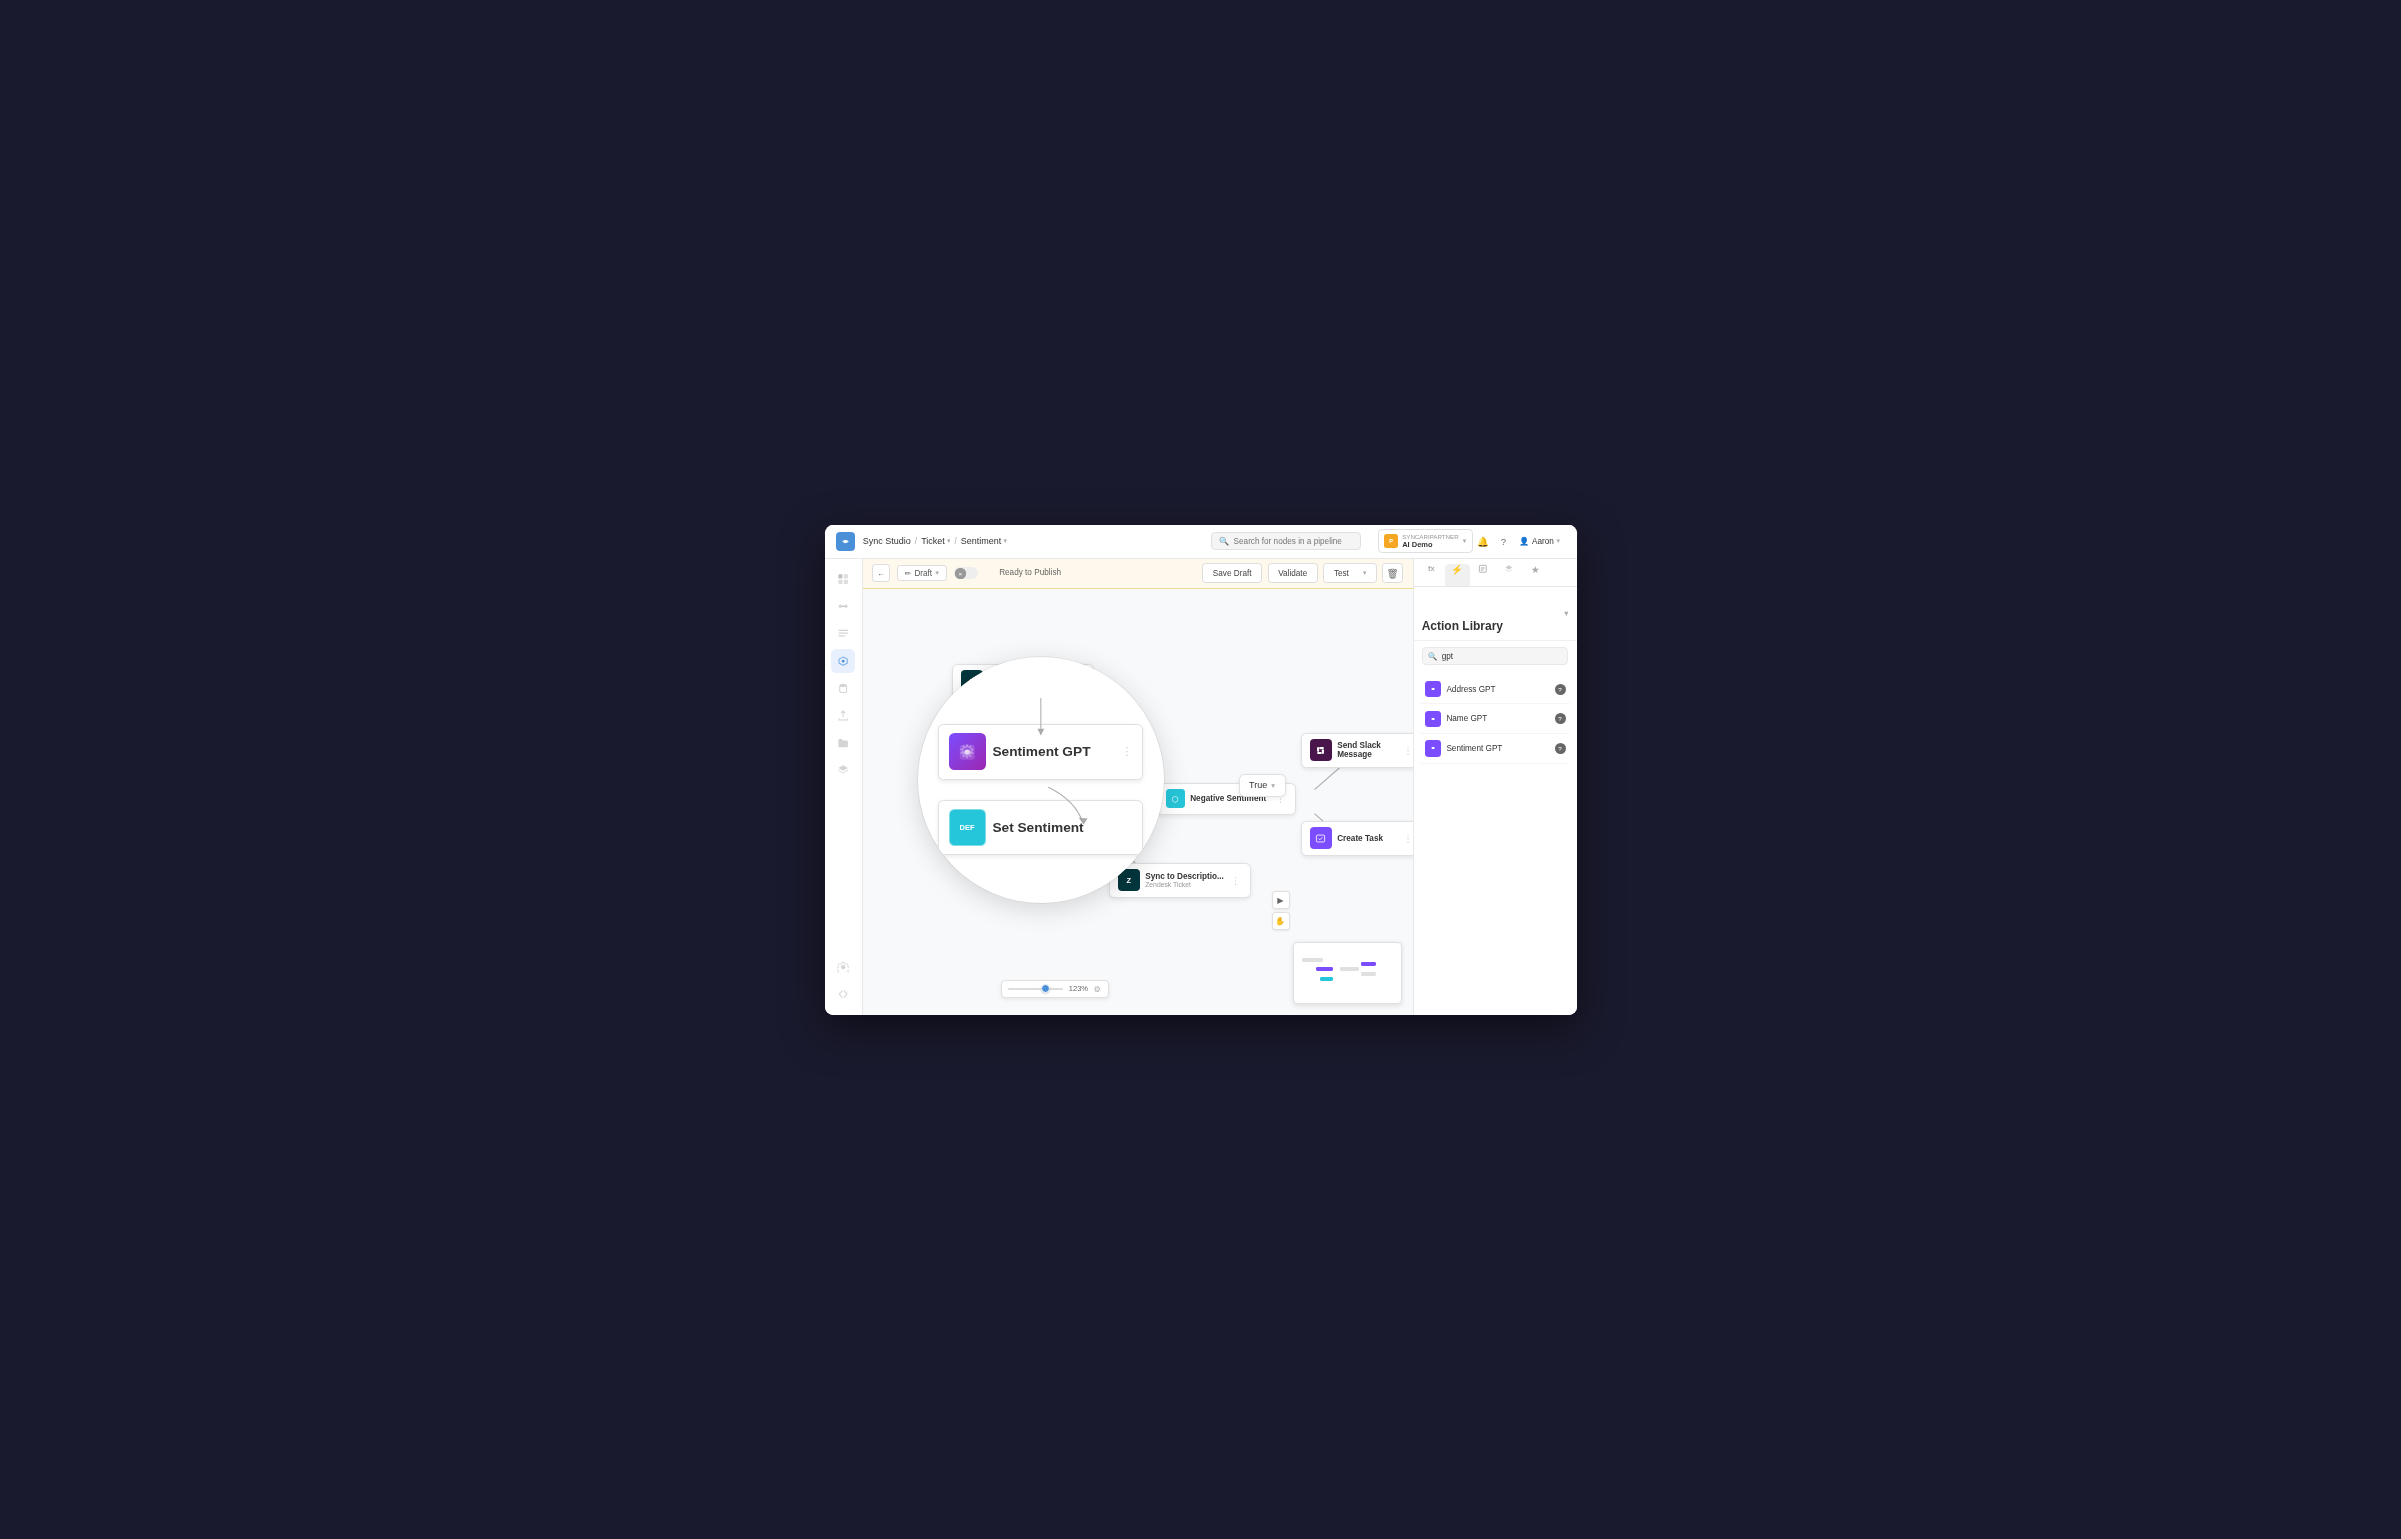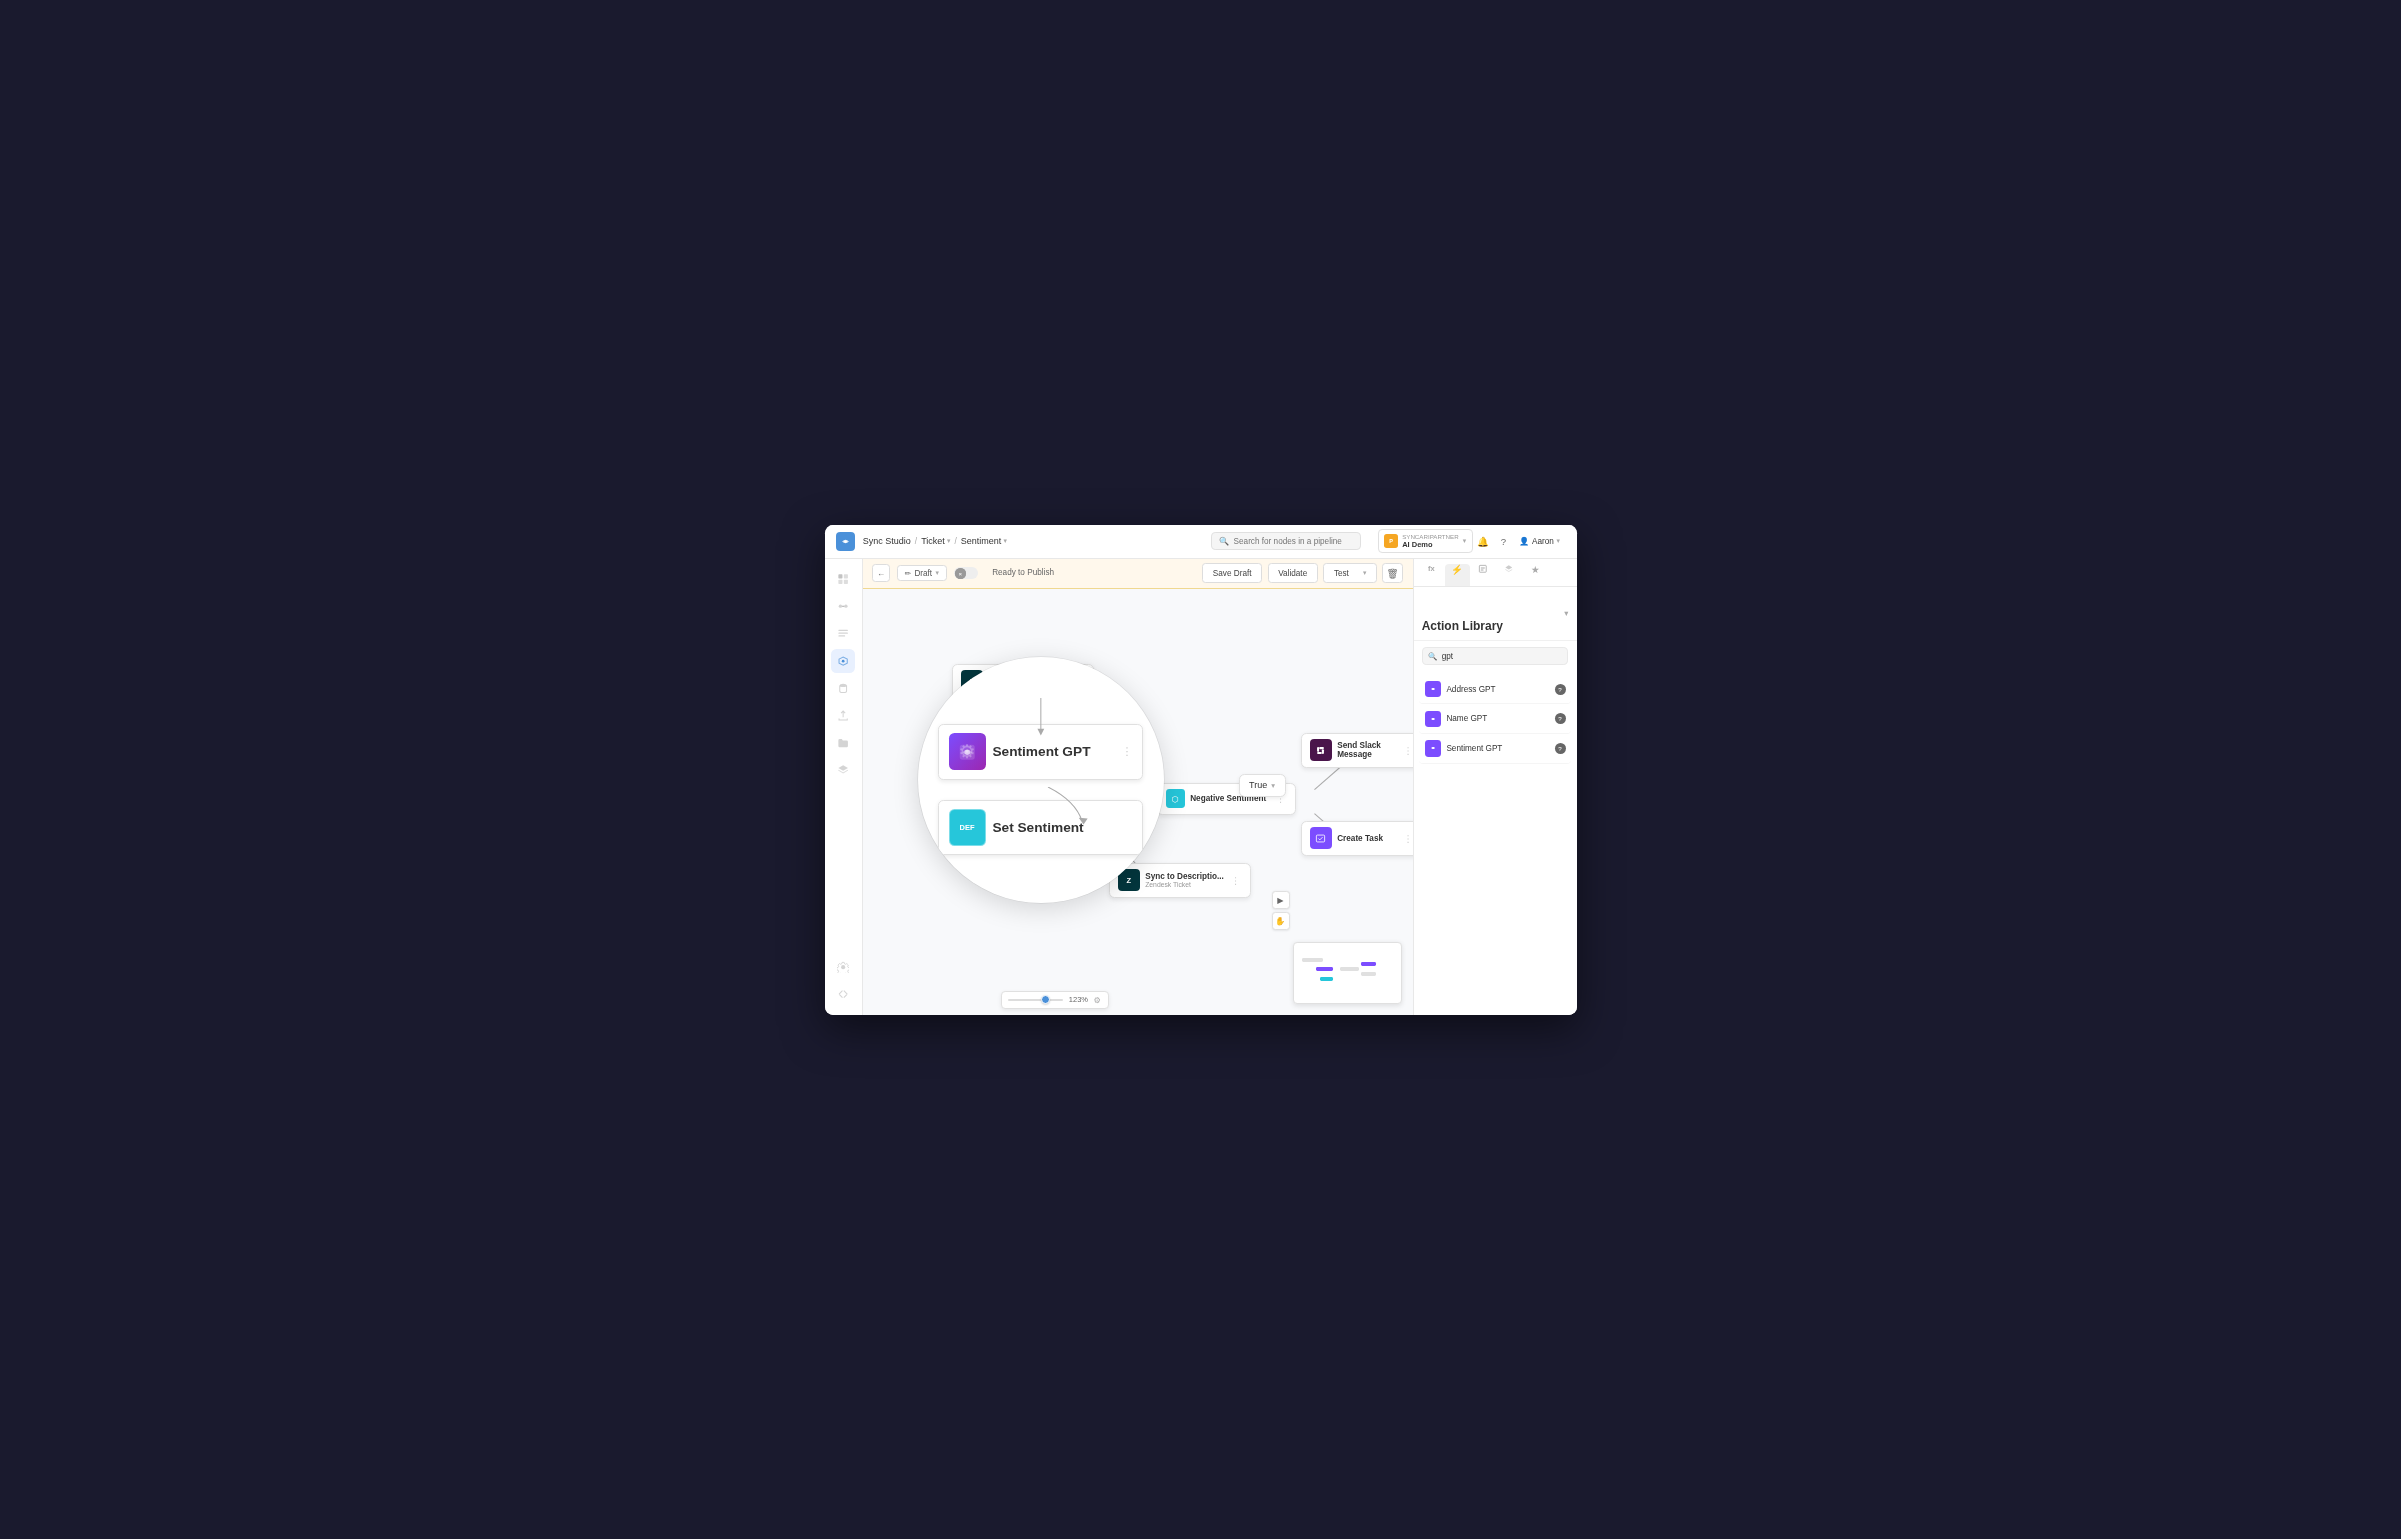--- a/index.html
+++ b/index.html
@@ -168,21 +168,21 @@
     .draft-btn {
       display: flex; align-items: center; gap: 3.4px;
       border: 0.7px solid #ddd;
       border-radius: 3.4px;
       background: #fff;
       padding: 2.7px 6.8px;
       cursor: pointer;
       font-size: 8.2px; color: #555;
     }
     .status-toggle {
-      display: flex; align-items: center; gap: 14px;
+      display: flex; align-items: center; gap: 21px;
     }
     .toggle-switch {
       width: 24.6px; height: 12.3px;
       background: #eee;
       border-radius: 6.2px;
       position: relative;
       cursor: pointer;
     }
     .toggle-switch.off::before {
       content: '×';
@@ -818,21 +818,21 @@
 
             <div class="mini-node" style="width:20.5px;left:3.4px;top:10.3px;"></div>
             <div class="mini-node mini-node-purple" style="width:17px;left:17px;top:19px;"></div>
             <div class="mini-node mini-node-teal" style="width:13.7px;left:20.5px;top:29px;"></div>
             <div class="mini-node" style="width:19px;left:41px;top:19px;"></div>
             <div class="mini-node mini-node-purple" style="width:15px;left:62px;top:13.7px;"></div>
             <div class="mini-node" style="width:15px;left:62px;top:24px;"></div>
           </div>
         </div>
 
-        <div class="zoom-bar" style="bottom:6px;left:calc(50% - 137px);transform:none;width:auto;margin-top:7px;">
+        <div class="zoom-bar" style="bottom:17px;left:calc(50% - 137px);transform:none;width:auto;margin-top:7px;">
           <div class="zoom-slider">
             <div class="zoom-handle"></div>
           </div>
           <span class="zoom-text">123%</span>
           <span class="zoom-settings">⚙</span>
         </div>
 
       </div>
     </div>
 

